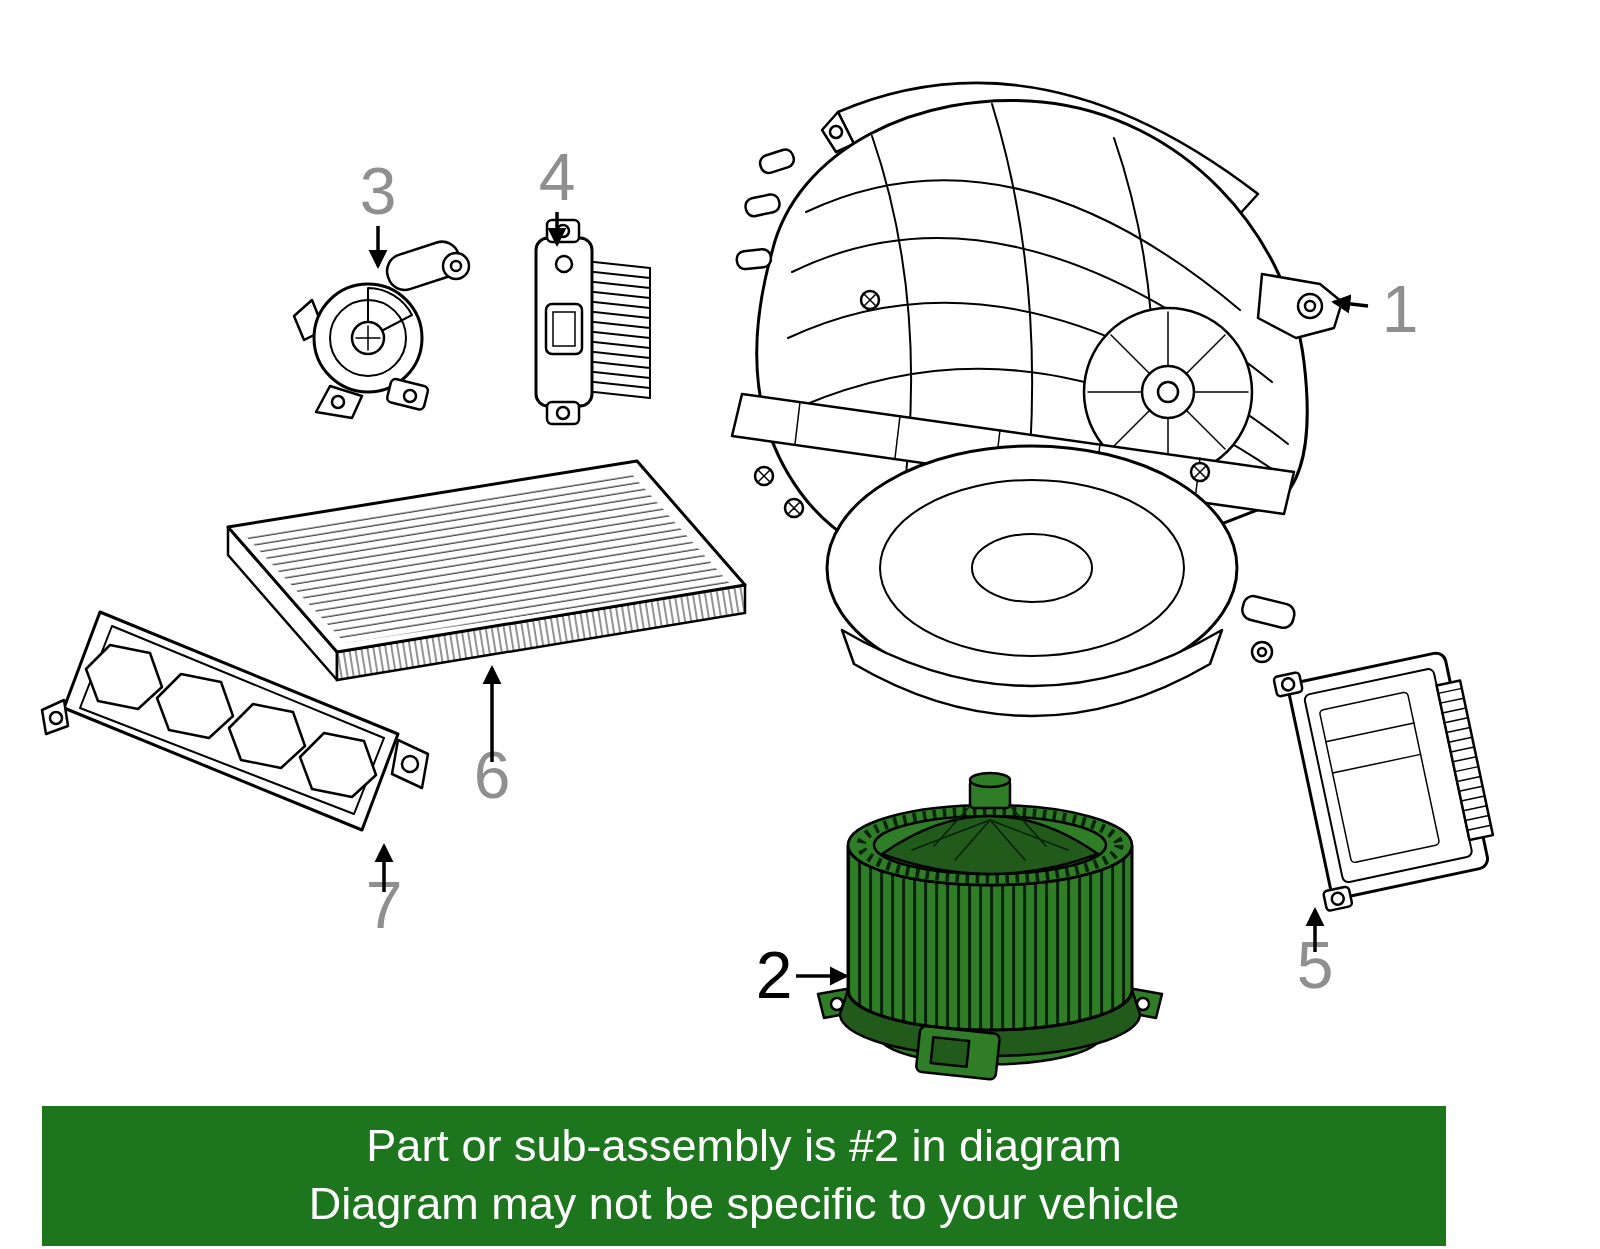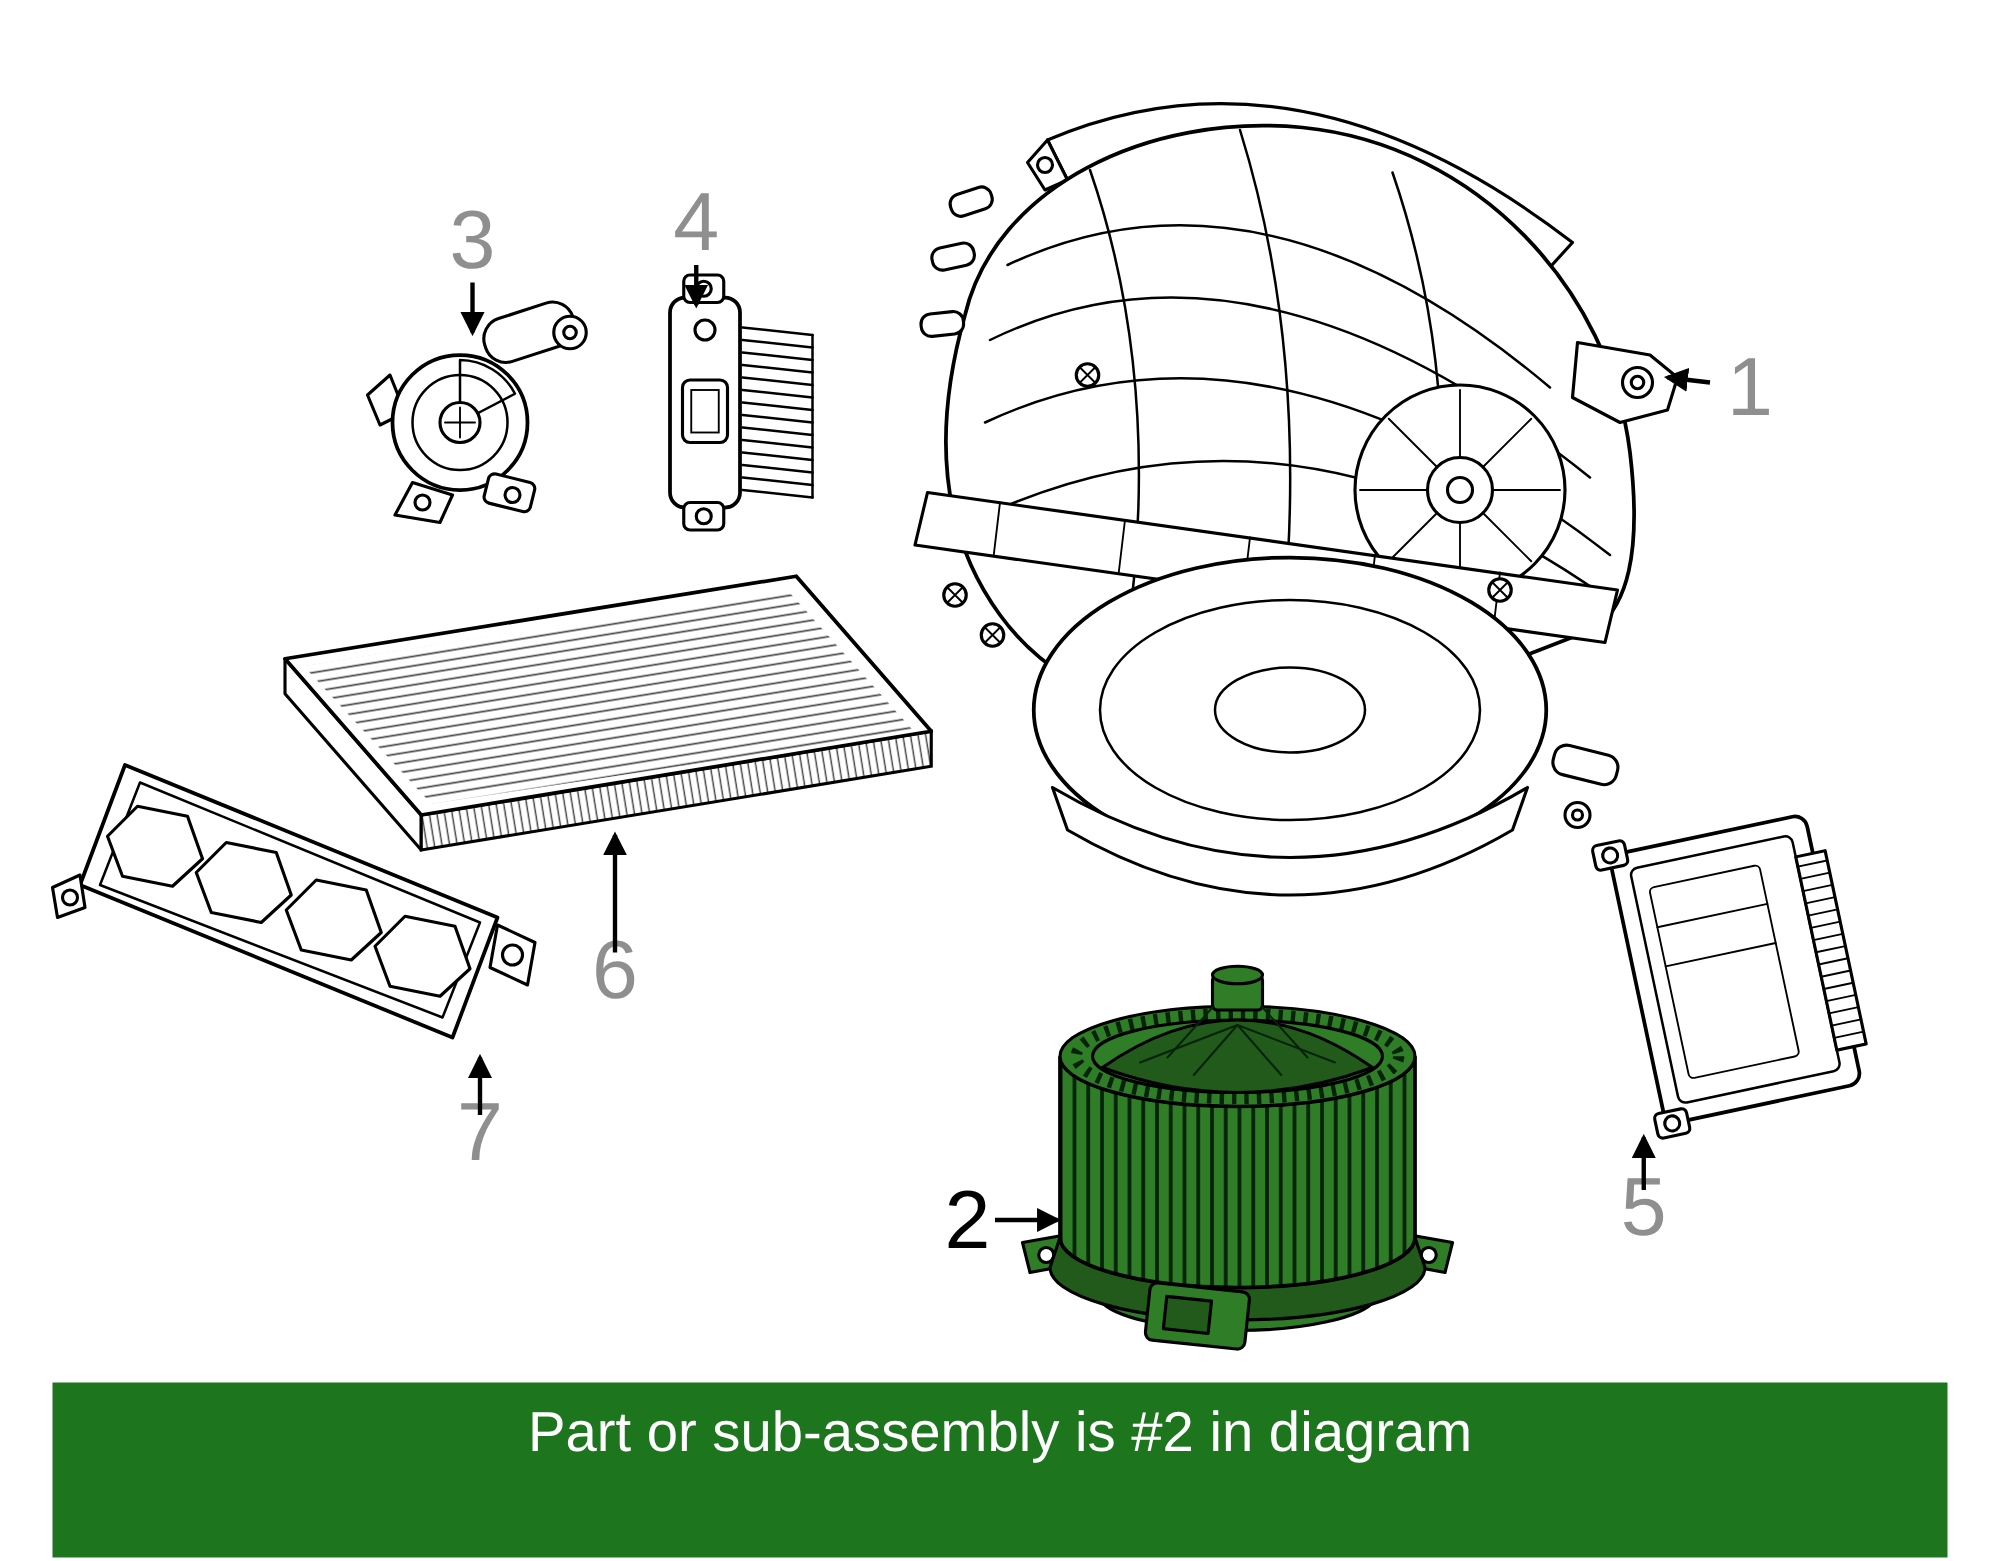--- a/index.html
+++ b/index.html
@@ -12,21 +12,21 @@
   .w3{fill:#ffffff;stroke:#000000;stroke-width:3;stroke-linejoin:round;}
   .ln{fill:none;stroke:#000000;stroke-width:2;stroke-linejoin:round;stroke-linecap:round;}
   .fine{fill:none;stroke:#000000;stroke-width:1.5;stroke-linecap:round;}
   .g{fill:#2f7d26;stroke:#000000;stroke-width:2.5;stroke-linejoin:round;}
   .gd{fill:#215a1b;stroke:#000000;stroke-width:2.5;stroke-linejoin:round;}
   .gline{fill:none;stroke:#06230a;stroke-width:1.6;stroke-linecap:round;}
   .callout{font-size:66px;fill:#8f8f8f;text-anchor:middle;}
   .callout.hl{fill:#000000;}
   .arrow{stroke:#000000;stroke-width:3.5;fill:none;}
   .banner{
-    position:absolute;left:42px;top:1106px;width:1516px;height:140px;
+    position:absolute;left:42px;top:1106px;width:1404px;height:140px;
     background:#1d751d;color:#ffffff;text-align:center;
   }
   .banner div{font-size:45px;line-height:58px;}
   .banner .l1{margin-top:11px;}
 </style>
 </head>
 <body>
 
 <div id="stage">
 
@@ -217,15 +217,16 @@
     <path class="arrow" d="M492,762 L492,668" marker-end="url(#ah)"></path>
   </g>
   <g>
     <text class="callout" x="384" y="928">7</text>
     <path class="arrow" d="M384,892 L384,846" marker-end="url(#ah)"></path>
   </g>
 </svg>
 
 <div class="banner">
   <div class="l1">Part or sub-assembly is #2 in diagram</div>
+  <div class="l2">Diagram may not be specific to your vehicle</div>
 </div>
 
 </div>
 
 </body></html>

